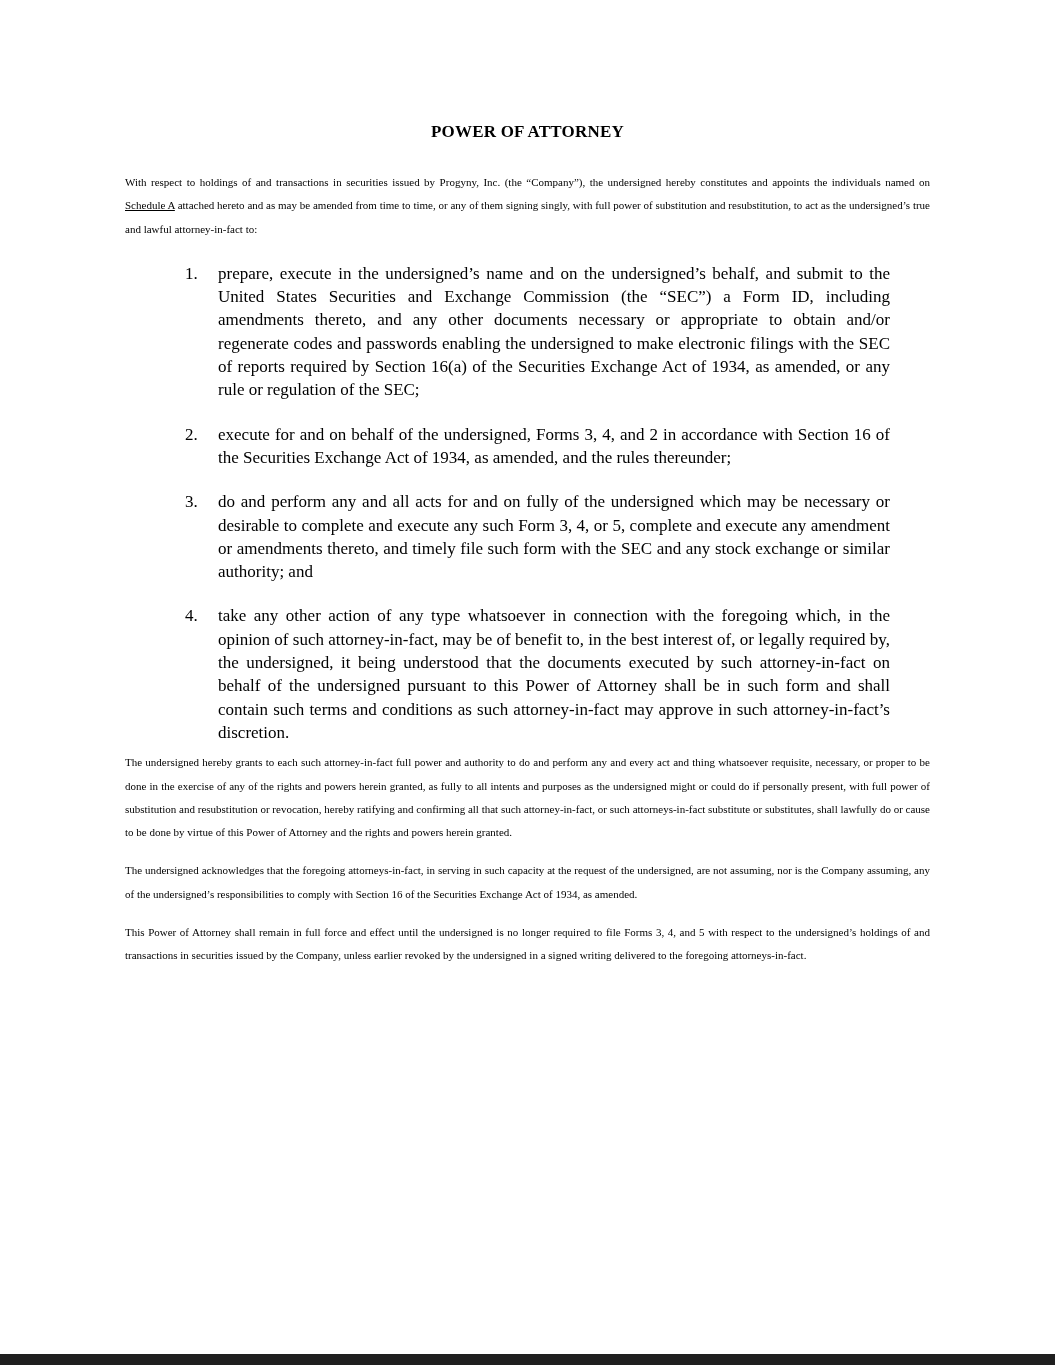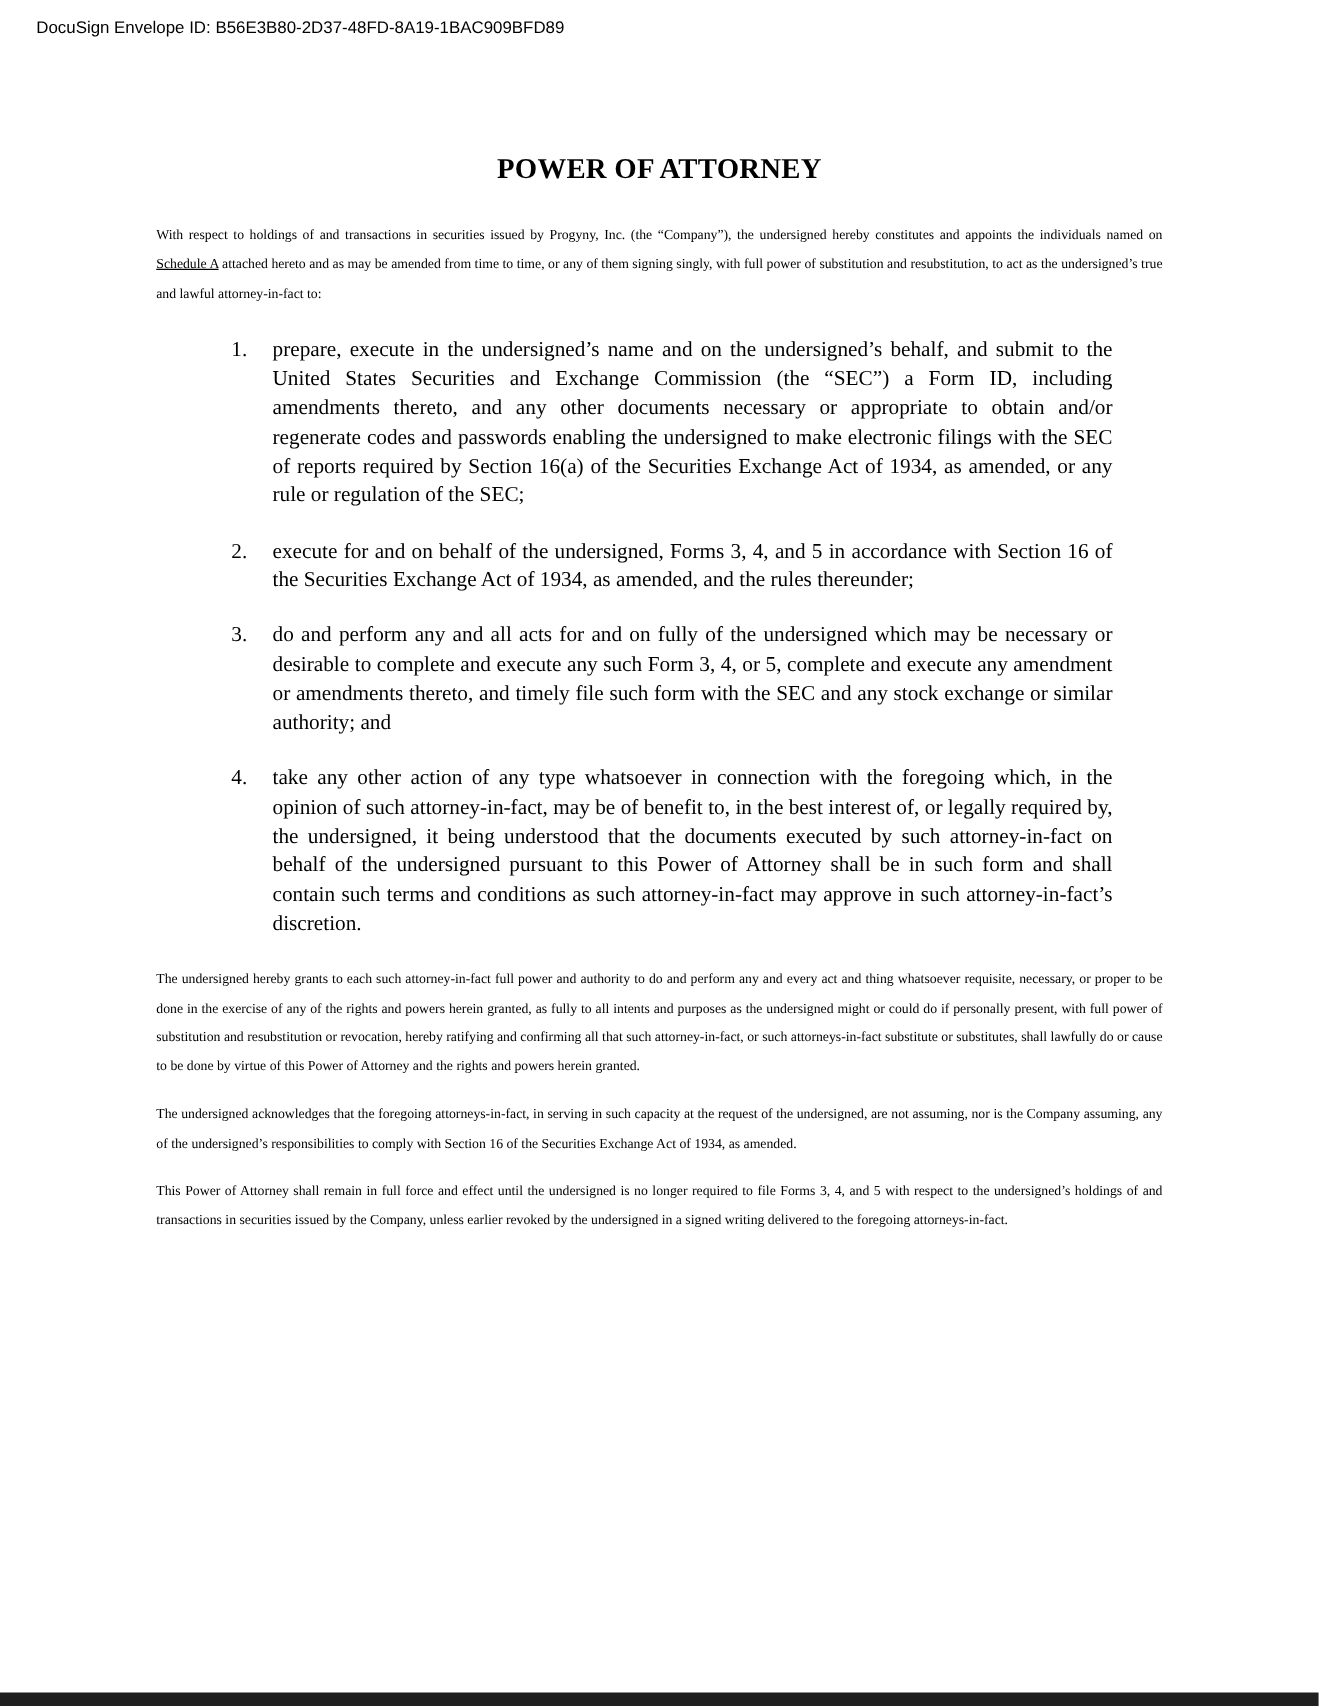--- a/index.html
+++ b/index.html
@@ -20,32 +20,32 @@
     font-size: 13.5px;
     color: #000000;
     white-space: nowrap;
   }
   .doc {
     padding: 122px 125px 0 125px;
   }
   .title {
     text-align: center;
     font-family: "Liberation Serif", serif;
-    font-size: 23px;
+    font-size: 17px;
     font-weight: bold;
     letter-spacing: 0.2px;
   }
   .para {
     font-size: 11px;
     line-height: 23.3px;
     text-align: justify;
     margin-top: 15px;
   }
   .intro { margin-top: 29px; }
-  .after-list { margin-top: 22px; }
+  .after-list { margin-top: 7px; }
   .u { text-decoration: underline; }
   .poa-list {
     list-style: none;
     margin: 0 40px 0 60px;
   }
   .item {
     display: flex;
     margin-top: 21px;
     font-size: 17px;
     line-height: 23.3px;
@@ -65,38 +65,35 @@
     width: 100%;
     height: 11px;
     background: #1f1f1f;
   }
 </style>
 </head>
 <body>
 
 <div class="page">
 
-  <header class="ds-header">
-    <span>DocuSign Envelope ID: B56E3B80-2D37-48FD-8A19-1BAC909BFD89</span>
-  </header>
 
   <main class="doc">
 
     <h1 class="title">POWER OF ATTORNEY</h1>
 
     <p class="para intro"><span>With respect to holdings of and transactions in securities issued by Progyny, Inc. (the “Company”), the undersigned hereby constitutes and appoints the individuals named on </span><span class="u">Schedule A</span><span> attached hereto and as may be amended from time to time, or any of them signing singly, with full power of substitution and resubstitution, to act as the undersigned’s true and lawful attorney-in-fact to:</span></p>
 
     <ol class="poa-list">
       <li class="item">
         <span class="num">1.</span>
         <span class="itxt">prepare, execute in the undersigned’s name and on the undersigned’s behalf, and submit to the United States Securities and Exchange Commission (the “SEC”) a Form ID, including amendments thereto, and any other documents necessary or appropriate to obtain and/or regenerate codes and passwords enabling the undersigned to make electronic filings with the SEC of reports required by Section 16(a) of the Securities Exchange Act of 1934, as amended, or any rule or regulation of the SEC;</span>
       </li>
       <li class="item">
         <span class="num">2.</span>
-        <span class="itxt">execute for and on behalf of the undersigned, Forms 3, 4, and 5 in accordance with Section 16 of the Securities Exchange Act of 1934, as amended, and the rules thereunder;</span>
+        <span class="itxt">execute for and on behalf of the undersigned, Forms 3, 4, and 2 in accordance with Section 16 of the Securities Exchange Act of 1934, as amended, and the rules thereunder;</span>
       </li>
       <li class="item">
         <span class="num">3.</span>
         <span class="itxt">do and perform any and all acts for and on fully of the undersigned which may be necessary or desirable to complete and execute any such Form 3, 4, or 5, complete and execute any amendment or amendments thereto, and timely file such form with the SEC and any stock exchange or similar authority; and</span>
       </li>
       <li class="item">
         <span class="num">4.</span>
         <span class="itxt">take any other action of any type whatsoever in connection with the foregoing which, in the opinion of such attorney-in-fact, may be of benefit to, in the best interest of, or legally required by, the undersigned, it being understood that the documents executed by such attorney-in-fact on behalf of the undersigned pursuant to this Power of Attorney shall be in such form and shall contain such terms and conditions as such attorney-in-fact may approve in such attorney-in-fact’s discretion.</span>
       </li>
     </ol>

